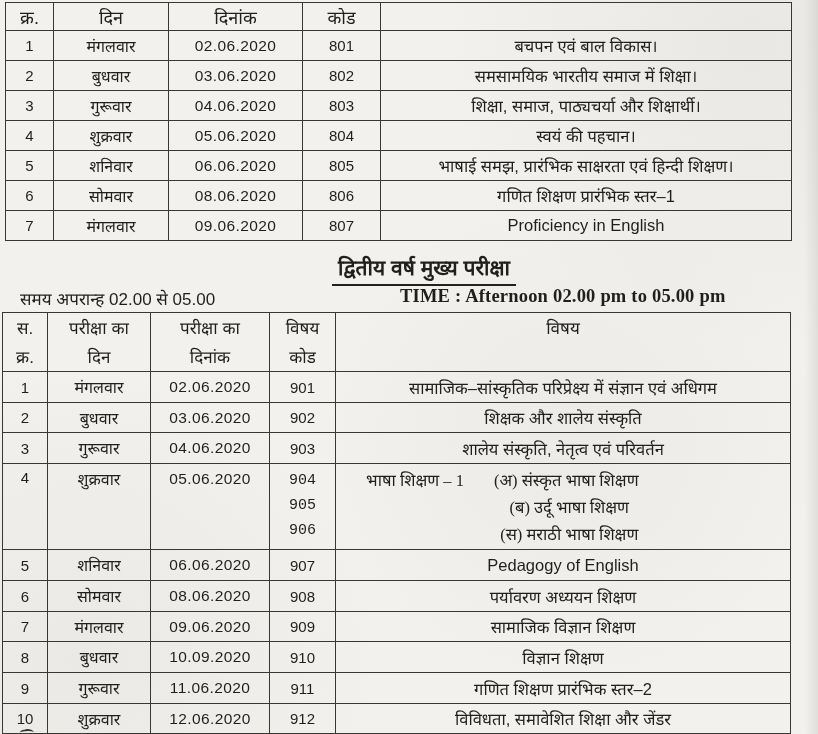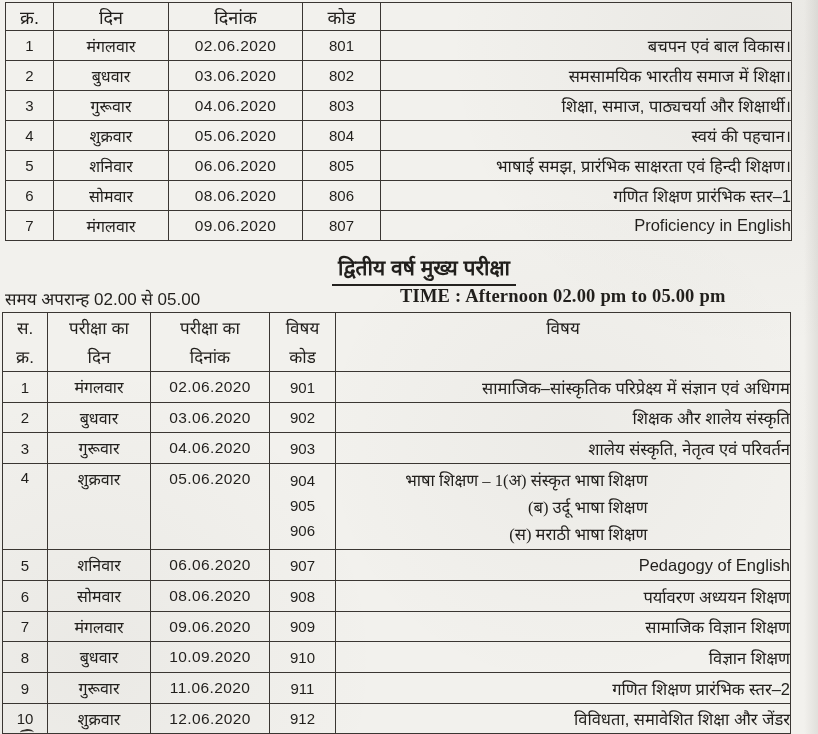--- a/index.html
+++ b/index.html
@@ -21,40 +21,40 @@
     border:1.5px solid #3a3632;
     padding:0;
     vertical-align:middle;
     text-align:center;
     font-size:16px;
     overflow:hidden;
     white-space:nowrap;
   }
   .t1{left:5px;top:2px;width:786px;}
   .t2{left:2px;top:312px;width:788px;}
-  td.subj{text-align:right;padding-left:9px;font-size:16.5px;}
+  td.subj{text-align:center;font-size:16.5px;}
   .hdr td{font-size:18px;}
   .num{font-size:15px;}
   .date{font-size:15.5px;letter-spacing:0.4px;margin-left:20px;}
   .eng{font-family:Liberation Sans, sans-serif;font-size:17.5px;}
   .t2 .hdr td{vertical-align:top;}
   .hline{line-height:27px;padding-top:2px;font-size:17px;}
-  .codes3 div{line-height:25px;}
+  .codes3 div{line-height:25px;font-family:Liberation Mono, monospace;}
   td.top{vertical-align:top;}
   .r4subj{display:flex;align-items:flex-start;padding-top:3px;font-family:Liberation Serif, serif;}
   .r4main{width:158px;flex:0 0 158px;line-height:27px;}
   .r4opts div{line-height:27px;}
   .section-title{
     position:absolute;left:0;top:253px;width:760px;
     text-align:center;font-weight:bold;font-size:21px;margin-left:44px;
   }
   .section-title span{
     display:inline-block;border-bottom:2px solid #24221f;padding:0 6px 3px 6px;
   }
-  .time-hi{position:absolute;left:5px;top:287px;font-size:17px;text-align:right;}
+  .time-hi{position:absolute;left:20px;top:287px;font-size:17px;text-align:right;}
   .time-en{
     position:absolute;left:400px;top:286px;
     font-family:"Liberation Serif","DejaVu Serif",serif;
     font-weight:bold;font-size:18.5px;letter-spacing:0.2px;
   }
   .artifact-bl{
     position:absolute;left:20px;top:729px;width:14px;height:5px;
     border-top:2px solid #33302c;border-radius:40% 60% 0 0;
     transform:rotate(-6deg);
   }

